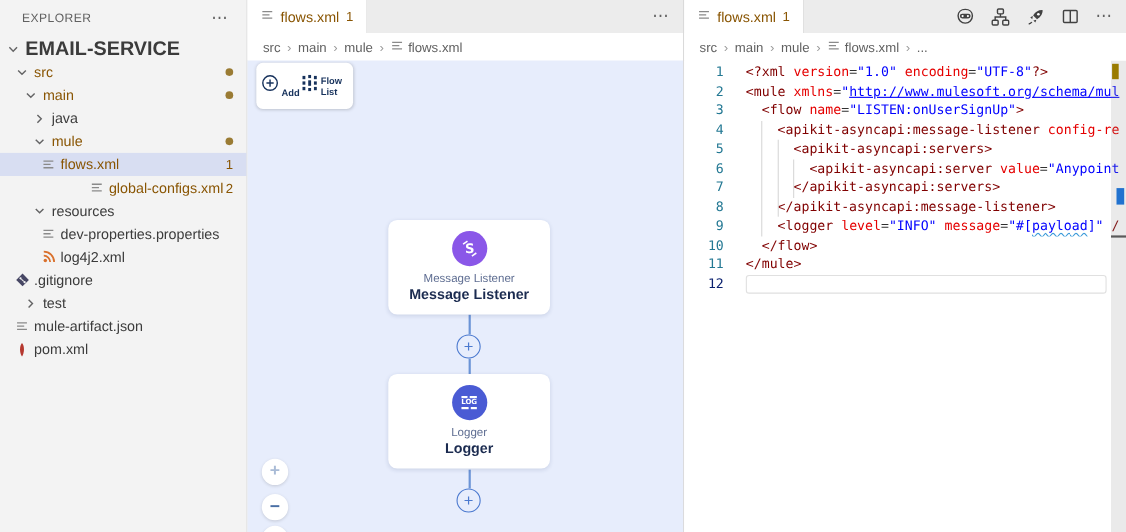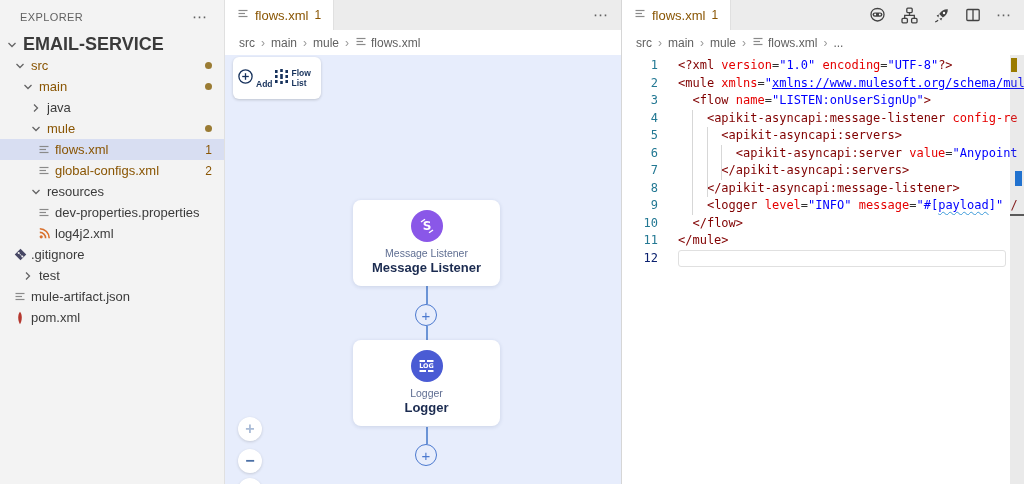--- a/index.html
+++ b/index.html
@@ -139,21 +139,21 @@
               <g stroke="#8a8a8a" stroke-width="1.2">
                 <line x1="1.5" y1="3.5" x2="10.5" y2="3.5"></line>
                 <line x1="1.5" y1="6.5" x2="8" y2="6.5"></line>
                 <line x1="1.5" y1="9.5" x2="10.5" y2="9.5"></line>
               </g>
             </svg>
           </span>
           <span class="lbl modified">flows.xml</span>
           <span class="tree-badge">1</span>
         </div>
-        <div class="tree-row" style="padding-left: 36px;">
+        <div class="tree-row" style="padding-left: 36px; margin-left: 44px;">
           <span class="slot">
             <svg width="12" height="13" viewBox="0 0 12 13">
               <g stroke="#8a8a8a" stroke-width="1.2">
                 <line x1="1.5" y1="3.5" x2="10.5" y2="3.5"></line>
                 <line x1="1.5" y1="6.5" x2="8" y2="6.5"></line>
                 <line x1="1.5" y1="9.5" x2="10.5" y2="9.5"></line>
               </g>
             </svg>
           </span>
           <span class="lbl modified">global-configs.xml</span>
@@ -419,21 +419,21 @@
         </span>
         <span class="bc-sep">›</span>
         <span class="bc-item">
           <span>...</span>
         </span>
       </div>
 
     <div class="editor" id="editor">
       <div id="code-lines">
           <div class="code-line"><span class="ln">1</span><span class="lc"><span class="t-tag">&lt;?xml</span><span class="t-pl"> </span><span class="t-at">version</span><span class="t-eq">=</span><span class="t-vl">"1.0"</span><span class="t-pl"> </span><span class="t-at">encoding</span><span class="t-eq">=</span><span class="t-vl">"UTF-8"</span><span class="t-tag">?&gt;</span></span></div>
-          <div class="code-line"><span class="ln">2</span><span class="lc"><span class="t-tag">&lt;mule</span><span class="t-pl"> </span><span class="t-at">xmlns</span><span class="t-eq">=</span><span class="t-vl">"</span><span class="t-lk">xmlns://www.mulesoft.org/schema/mul</span></span></div>
+          <div class="code-line"><span class="ln">2</span><span class="lc"><span class="t-tag">&lt;mule</span><span class="t-pl"> </span><span class="t-at">xmlns</span><span class="t-eq">=</span><span class="t-vl">"</span><span class="t-lk">http://www.mulesoft.org/schema/mul</span></span></div>
           <div class="code-line"><span class="ln">3</span><span class="lc"><span class="t-pl">  </span><span class="t-tag">&lt;flow</span><span class="t-pl"> </span><span class="t-at">name</span><span class="t-eq">=</span><span class="t-vl">"LISTEN:onUserSignUp"</span><span class="t-tag">&gt;</span></span></div>
           <div class="code-line"><span class="ln">4</span><span class="lc"><span class="t-pl">    </span><span class="t-tag">&lt;apikit-asyncapi:message-listener</span><span class="t-pl"> </span><span class="t-at">config-re</span></span></div>
           <div class="code-line"><span class="ln">5</span><span class="lc"><span class="t-pl">      </span><span class="t-tag">&lt;apikit-asyncapi:servers&gt;</span></span></div>
           <div class="code-line"><span class="ln">6</span><span class="lc"><span class="t-pl">        </span><span class="t-tag">&lt;apikit-asyncapi:server</span><span class="t-pl"> </span><span class="t-at">value</span><span class="t-eq">=</span><span class="t-vl">"Anypoint</span></span></div>
           <div class="code-line"><span class="ln">7</span><span class="lc"><span class="t-pl">      </span><span class="t-tag">&lt;/apikit-asyncapi:servers&gt;</span></span></div>
           <div class="code-line"><span class="ln">8</span><span class="lc"><span class="t-pl">    </span><span class="t-tag">&lt;/apikit-asyncapi:message-listener&gt;</span></span></div>
           <div class="code-line"><span class="ln">9</span><span class="lc"><span class="t-pl">    </span><span class="t-tag">&lt;logger</span><span class="t-pl"> </span><span class="t-at">level</span><span class="t-eq">=</span><span class="t-vl">"INFO"</span><span class="t-pl"> </span><span class="t-at">message</span><span class="t-eq">=</span><span class="t-vl">"#[</span><span class="t-wv">payload</span><span class="t-vl">]"</span><span class="t-pl"> </span><span class="t-tag">/</span></span></div>
           <div class="code-line"><span class="ln">10</span><span class="lc"><span class="t-pl">  </span><span class="t-tag">&lt;/flow&gt;</span></span></div>
           <div class="code-line"><span class="ln">11</span><span class="lc"><span class="t-tag">&lt;/mule&gt;</span></span></div>
           <div class="code-line current"><span class="ln">12</span><span class="lc"></span></div>

